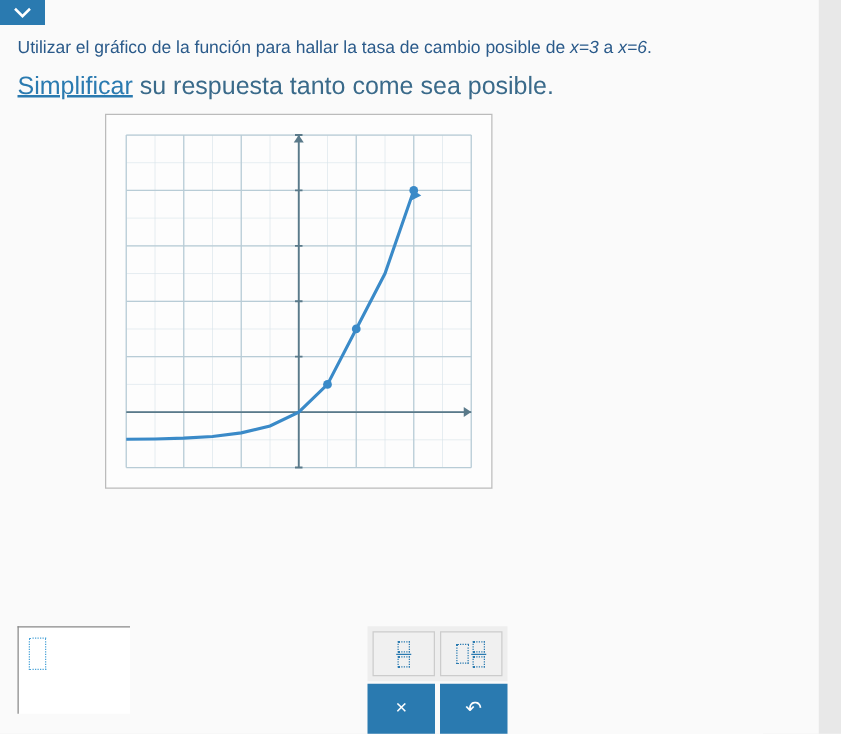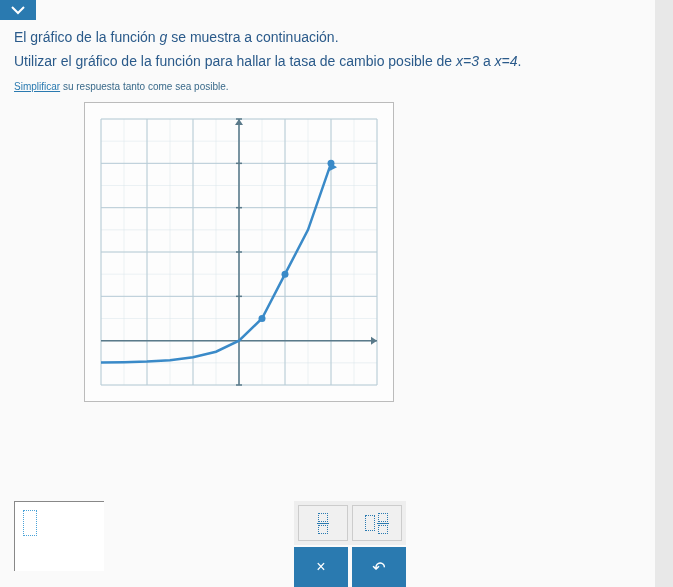--- a/index.html
+++ b/index.html
@@ -31,21 +31,21 @@
     }
     .prompt-line {
       color: #2a5a8a;
       font-size: 14px;
       margin-bottom: 4px;
       line-height: 1.4;
     }
     .italic-var { font-style: italic; }
     .simplify-line {
       color: #3a6a8a;
-      font-size: 10px;
+      font-size: 20px;
       margin-top: 10px;
       margin-bottom: 10px;
     }
     .link-word {
       color: #2a7ab0;
       text-decoration: underline;
       cursor: pointer;
     }
     .chart-container {
       margin-left: 70px;
@@ -139,24 +139,21 @@
 <div class="main-panel">
 
   <div class="chevron-tab">
     <svg width="14" height="10" viewBox="0 0 14 10">
         <path d="M1 2 L7 8 L13 2" stroke="#fff" stroke-width="2" fill="none"></path>
       </svg>
   </div>
 
   <div class="content">
     <p class="prompt-line">
-      <span>El gráfico de la función </span><span class="italic-var">g</span><span> se muestra a continuación.</span>
-    </p>
-    <p class="prompt-line">
-      <span>Utilizar el gráfico de la función para hallar la tasa de cambio posible de </span><span class="italic-var">x=3</span><span> a </span><span class="italic-var">x=4</span><span>.</span>
+      <span>Utilizar el gráfico de la función para hallar la tasa de cambio posible de </span><span class="italic-var">x=3</span><span> a </span><span class="italic-var">x=6</span><span>.</span>
     </p>
     <p class="simplify-line">
       <span class="link-word">Simplificar</span><span> su respuesta tanto come sea posible.</span>
     </p>
 
     <div class="chart-container">
       <svg width="308" height="298" viewBox="0 0 308 298" id="graph-svg">
           <line x1="16" y1="16" x2="16" y2="282" stroke="#d8e4ea" stroke-width="0.5"></line>
           <line x1="39" y1="16" x2="39" y2="282" stroke="#d8e4ea" stroke-width="0.5"></line>
           <line x1="62" y1="16" x2="62" y2="282" stroke="#d8e4ea" stroke-width="0.5"></line>

